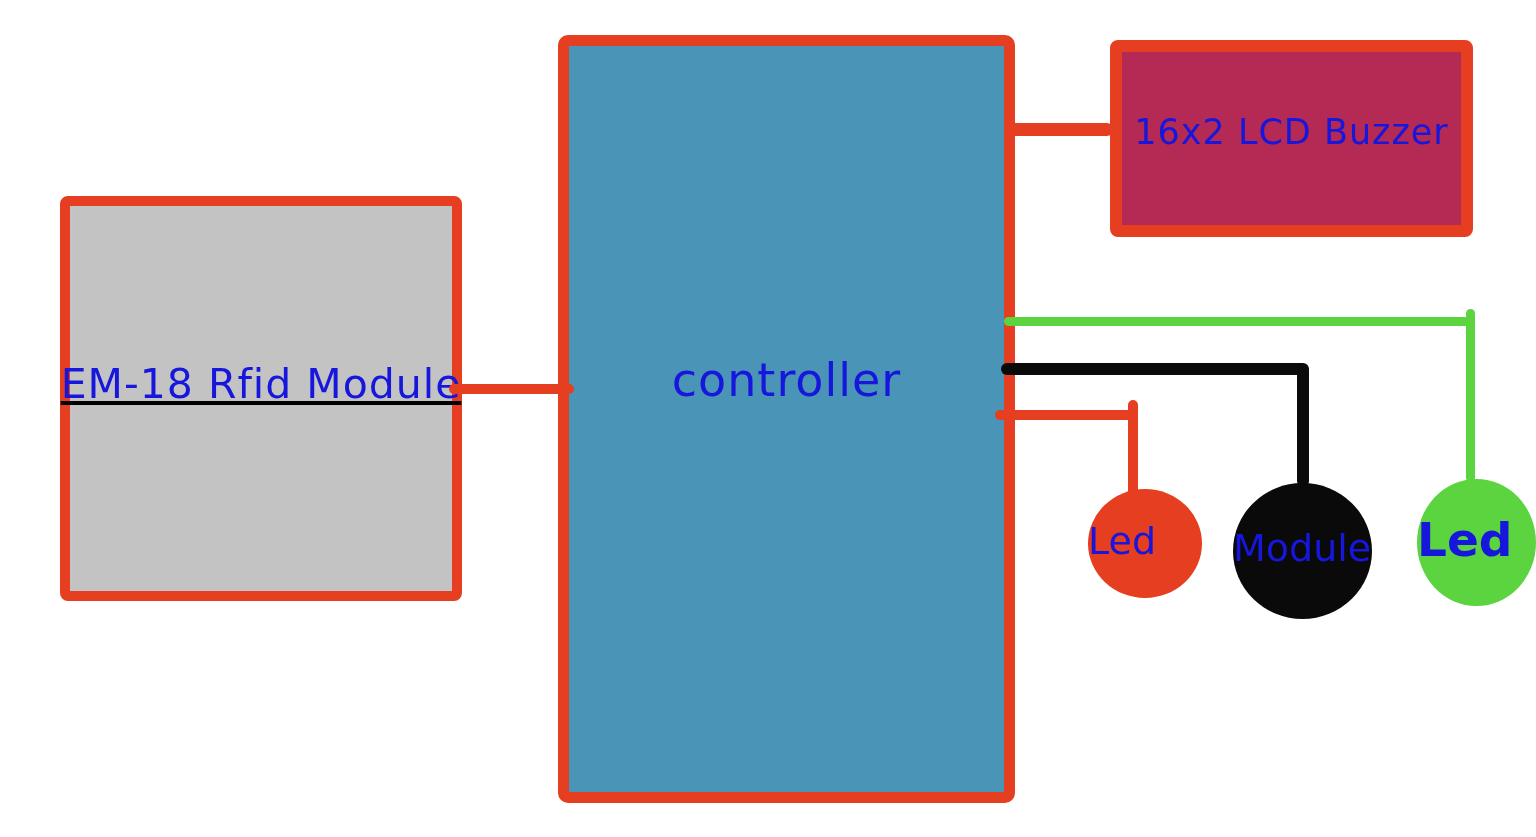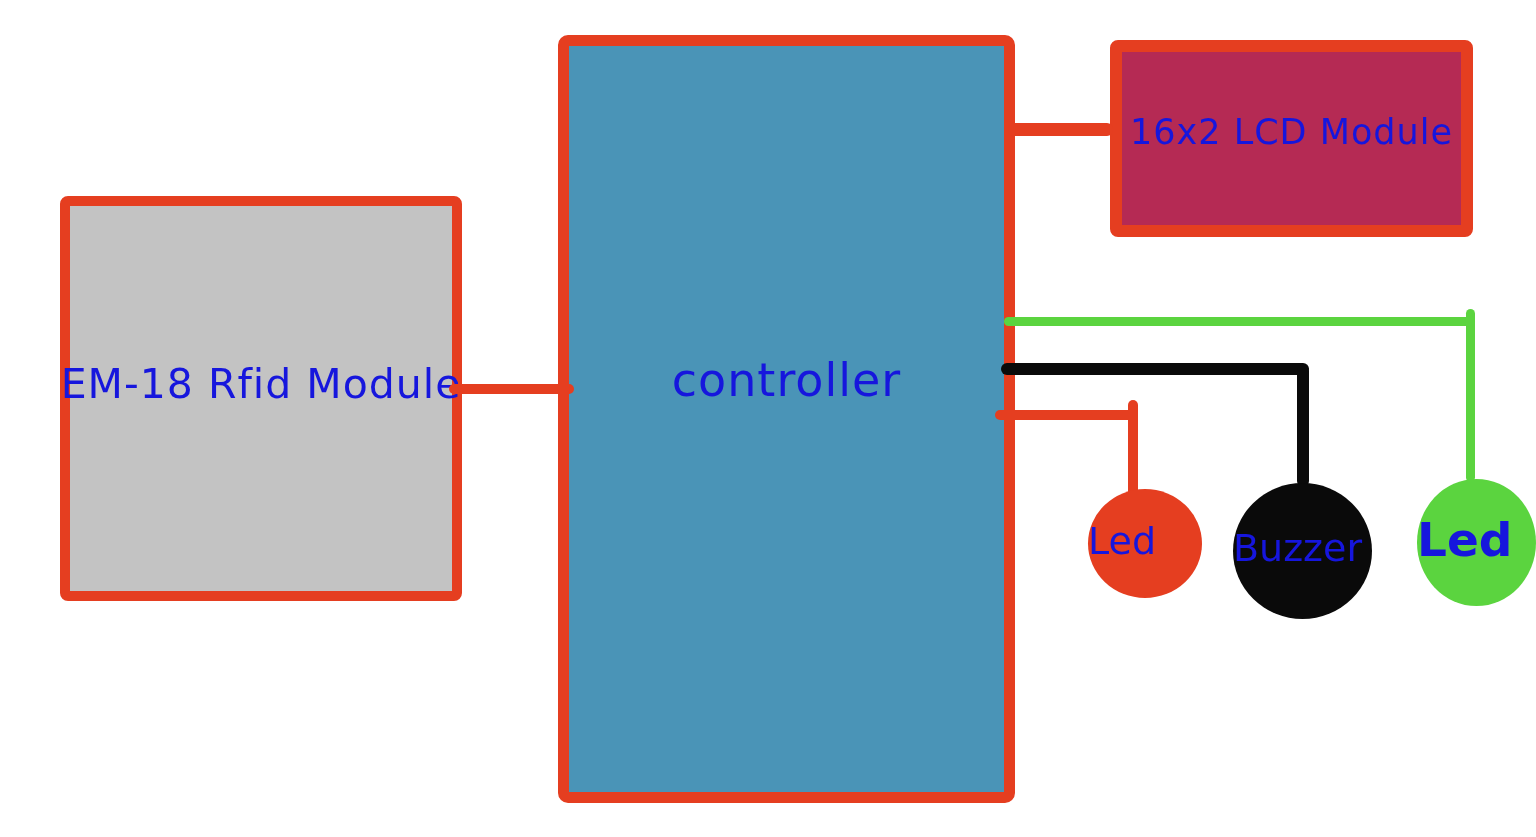--- a/index.html
+++ b/index.html
@@ -40,20 +40,21 @@
     color:var(--label_blue);
     font-weight:500;
     letter-spacing:1px;
     white-space:nowrap;
   }
   
   .em18{
     left:60px; top:196px; width:402px; height:405px;
     background:var(--gray);
     border-width:10px;
+    text-decoration:underline;
   }
   .em18 .label{font-size:41px; transform:translateY(-15px);}
   .controller{
     left:558px; top:35px; width:457px; height:768px;
     background:var(--steel_blue);
     border-width:11px; border-radius:10px;
   }
   .controller .label{font-size:46px; transform:translateY(-39px);}
   .lcd{
     left:1110px; top:40px; width:363px; height:197px;
@@ -114,37 +115,37 @@
 
   <div class="node rect em18">
     <span class="label">EM-18 Rfid Module</span>
   </div>
 
   <div class="node rect controller">
     <span class="label">controller</span>
   </div>
 
   <div class="node rect lcd">
-    <span class="label">16x2 LCD Module</span>
+    <span class="label">16x2 LCD Buzzer</span>
   </div>
 
   <div class="wire red w-em18-ctrl"></div>
   <div class="wire red w-ctrl-lcd"></div>
   <div class="wire green w-green-h"></div>
   <div class="wire green w-green-v"></div>
   <div class="wire black w-black-h"></div>
   <div class="wire black w-black-v"></div>
   <div class="wire red w-red-h"></div>
   <div class="wire red w-red-v"></div>
 
   <div class="circle led-red">
     <span class="label">Led</span>
   </div>
 
   <div class="circle buzzer">
-    <span class="label">Buzzer</span>
+    <span class="label">Module</span>
   </div>
 
   <div class="circle led-green">
     <span class="label">Led</span>
   </div>
 
 </div>
 
 </body></html>

